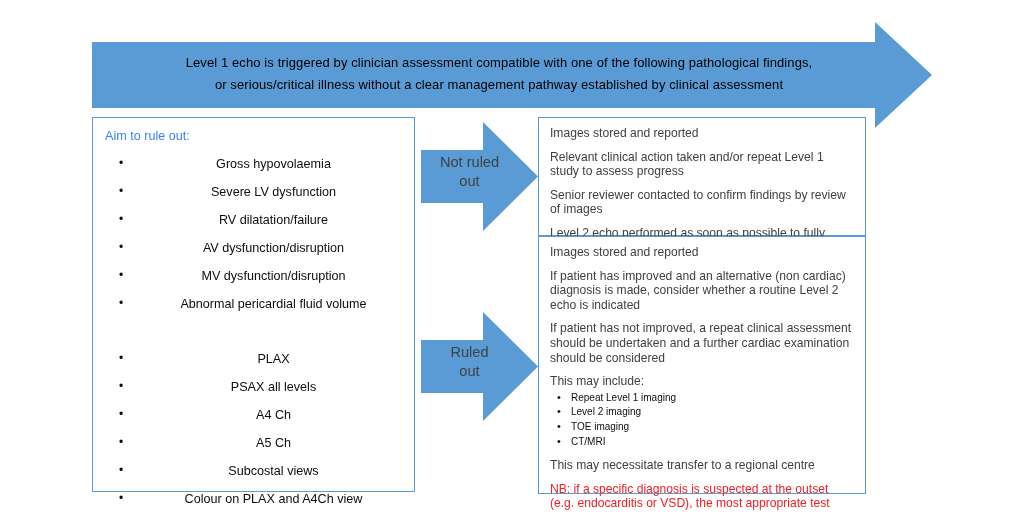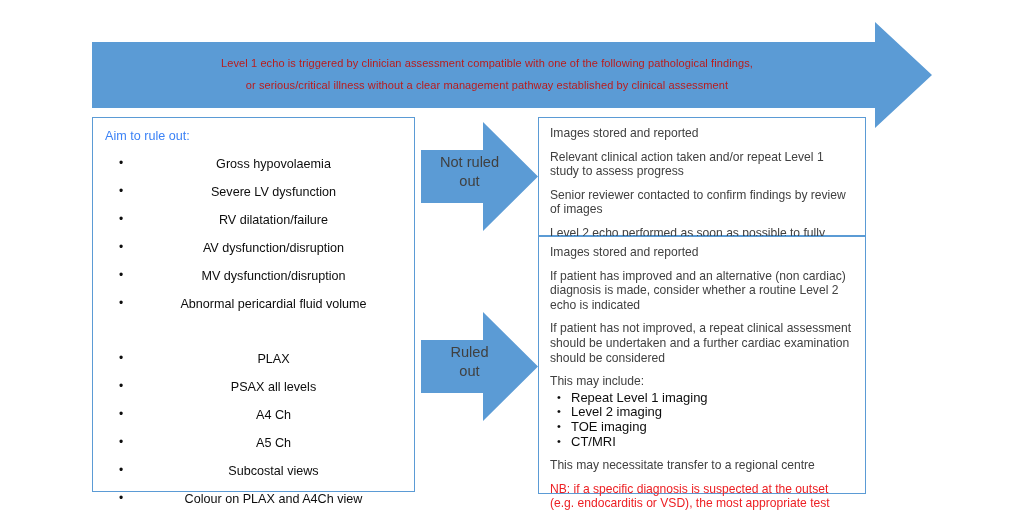--- a/index.html
+++ b/index.html
@@ -25,26 +25,26 @@
     width: 840px;
     height: 106px;
   }
   .banner-arrow svg {
     display: block;
     width: 840px;
     height: 106px;
   }
   .banner-text {
     position: absolute;
-    left: 0;
+    left: 12px;
     top: 30px;
     width: 790px;
     text-align: center;
-    color: #b91c1c;
-    font-size: 11px;
+    color: #000000;
+    font-size: 13px;
     line-height: 22px;
     letter-spacing: 0.1px;
   }
   .banner-text .ln {
     display: block;
     white-space: nowrap;
   }
 
   
   .box {
@@ -124,21 +124,21 @@
   .para.tight {
     margin-bottom: 2px;
   }
   .sub-list {
     list-style: none;
     margin: 0 0 9px 0;
     padding: 0;
   }
   .sub-list li {
     position: relative;
-    font-size: 13px;
+    font-size: 10px;
     color: #0d0d0d;
     line-height: 14.6px;
     padding-left: 21px;
   }
   .sub-list li::before {
     content: "\2022";
     position: absolute;
     left: 7px;
     top: -1px;
     font-size: 11px;

